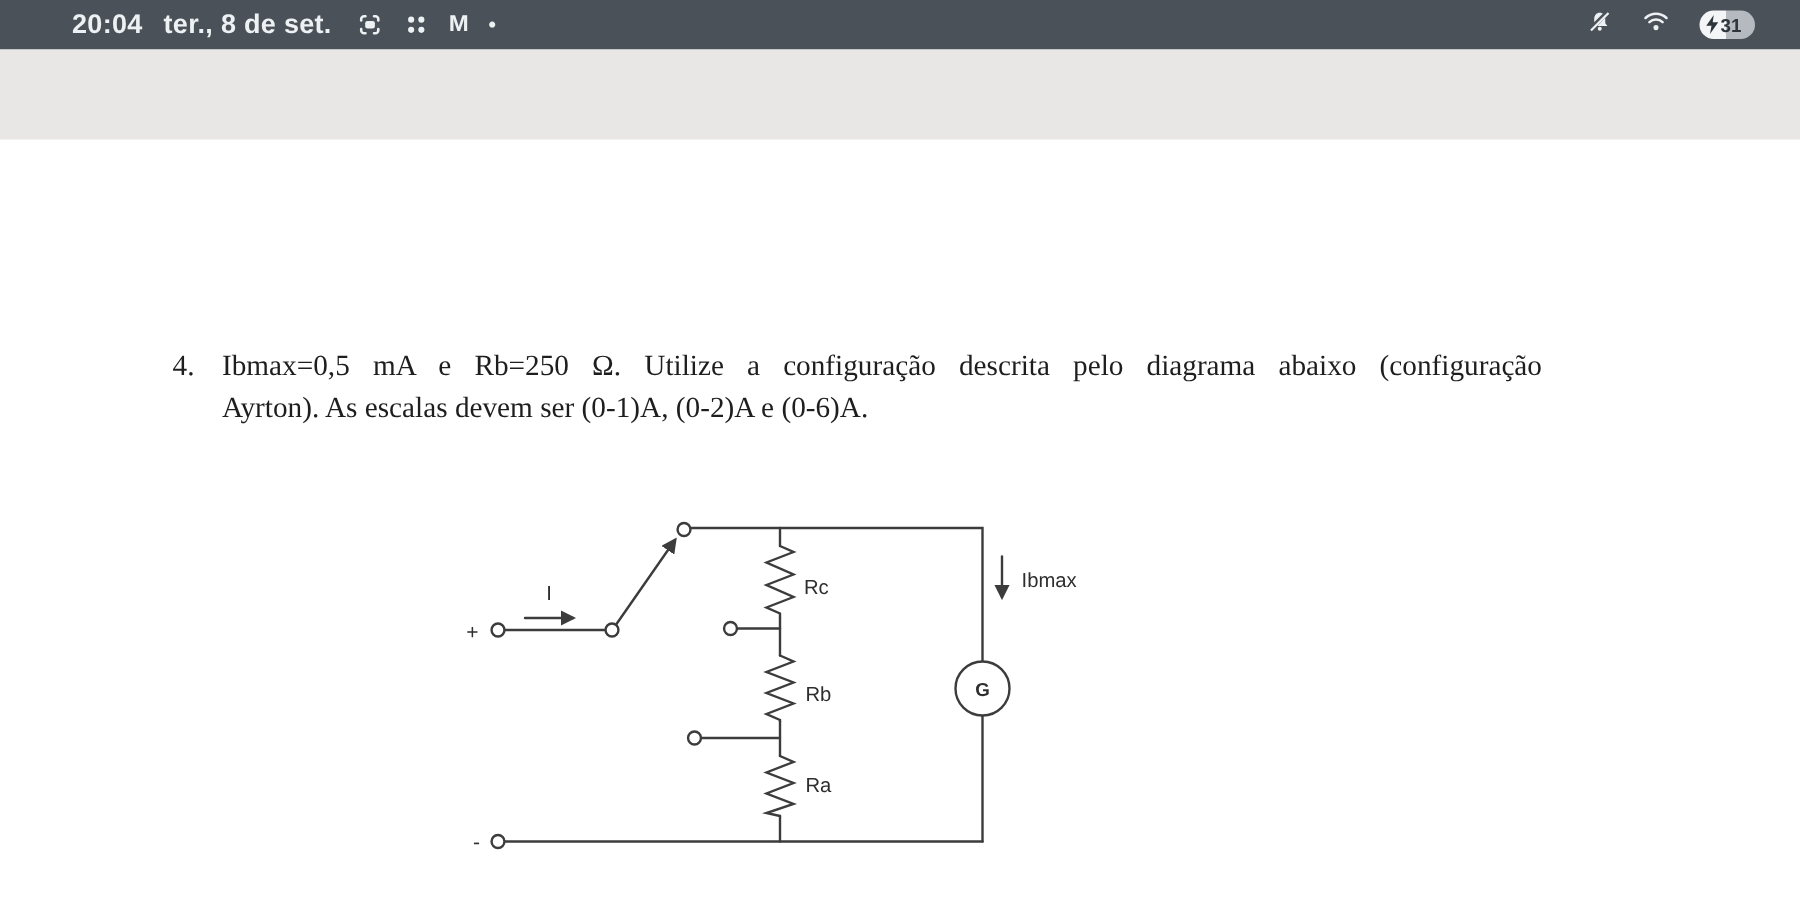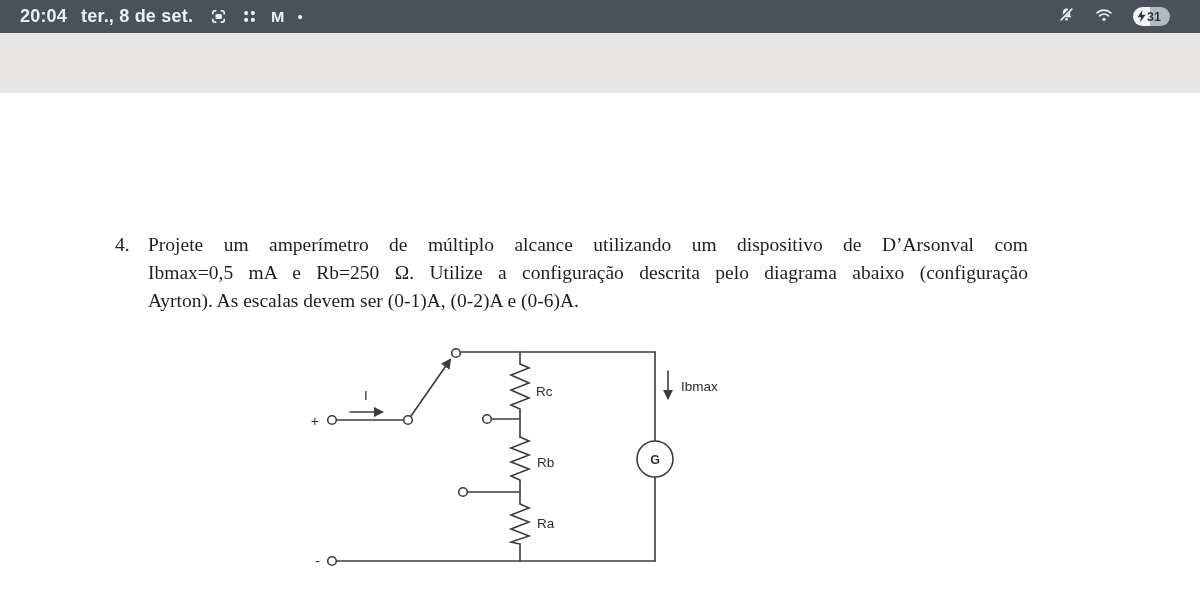--- a/index.html
+++ b/index.html
@@ -5,21 +5,21 @@
   html,body{margin:0;padding:0;}
   body{
     width:1200px;height:600px;position:relative;overflow:hidden;
     background:#ffffff;font-family:"Liberation Sans",sans-serif;
   }
   
   .statusbar{
     position:absolute;top:0;left:0;width:1200px;height:33px;
     background:#4a5158;color:#eef1f3;display:flex;align-items:center;
   }
-  .sb-left{display:flex;align-items:center;margin-left:20px;gap:14px;
+  .sb-left{display:flex;align-items:center;margin-left:48px;gap:14px;
     font-size:18px;font-weight:bold;letter-spacing:.2px;}
   .sb-icons{display:flex;align-items:center;gap:13px;margin-left:16px;}
   .sb-icons svg{display:block;}
   .gmail-m{font-size:16px;font-weight:800;line-height:1;transform:scaleY(.95);}
   .notif-dot{font-size:15px;line-height:1;}
   .sb-right{margin-left:auto;margin-right:30px;display:flex;align-items:center;gap:20px;}
   .battery{
     width:37px;height:19px;border-radius:9.5px;display:flex;align-items:center;
     background:linear-gradient(to right,#f3f5f6 0,#f3f5f6 47%,#b4bac0 47%,#b4bac0 100%);
     overflow:hidden;
@@ -89,21 +89,20 @@
       <span class="pct">31</span>
     </span>
   </div>
 </div>
 
 <div class="grayband"></div>
 
 <div class="doc">
   <span class="doc-num">4.</span>
   <div class="doc-lines">
-    <div class="just">Projete um amperímetro de múltiplo alcance utilizando um dispositivo de D’Arsonval com</div>
     <div class="just">Ibmax=0,5 mA e Rb=250 Ω. Utilize a configuração descrita pelo diagrama abaixo (configuração</div>
     <div>Ayrton). As escalas devem ser (0-1)A, (0-2)A e (0-6)A.</div>
   </div>
 </div>
 
 <svg class="circuit" viewBox="0 0 1200 600" stroke-linecap="round">
   <defs>
     <marker id="ah" viewBox="0 0 10 10" refX="8" refY="5" markerWidth="6.5" markerHeight="6.5" orient="auto">
       <path d="M0 0 L10 5 L0 10 z" fill="#3c3c3c"></path>
     </marker>

